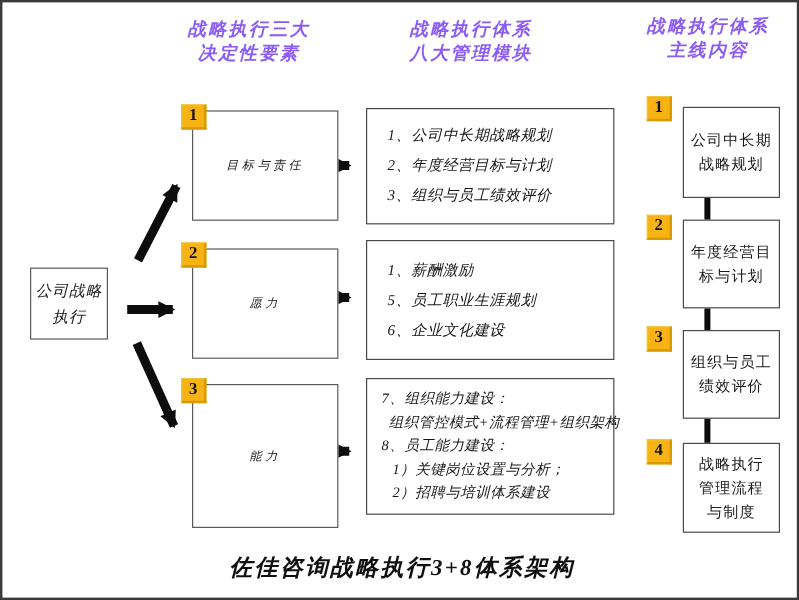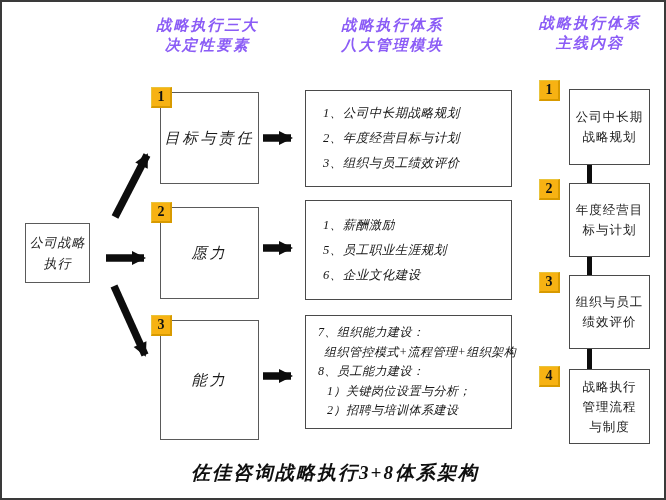--- a/index.html
+++ b/index.html
@@ -25,22 +25,22 @@
   .hdr-modules  { left: 318px; top: 13px; width: 145px; }
   .hdr-mainline { left: 523px; top: 11px; width: 130px; }
   .box {
     position: absolute; z-index: 2; background: #fff;
     border: 1px solid #5a5a5a;
     display: flex; flex-direction: column; align-items: center; justify-content: center;
     color: #1a1a1a;
   }
   .src-box { left: 23px; top: 221px; width: 65px; height: 60px;
     font-size: 13px; line-height: 21px; font-style: italic; letter-spacing: 1px; }
-  .factor-box { left: 158px; width: 99px;
-    font-size: 15px; font-style: italic; letter-spacing: 3px; }
+  .factor-box { left: 158px; width: 122px;
+    font-size: 10px; font-style: italic; letter-spacing: 3px; }
   .fb-1 { top: 90px;  height: 92px; }
   .fb-2 { top: 205px; height: 92px; }
   .fb-3 { top: 318px; height: 120px; }
   .module-box { left: 303px; width: 207px; align-items: flex-start;
     border-color: #4a4a4a; padding-left: 17px; }
   .mb-1 { top: 88px;  height: 97px;  }
   .mb-2 { top: 198px; height: 100px; }
   .mb-3 { top: 313px; height: 114px; padding-left: 12px; }
   .module-box .item {
     font-size: 12.5px; font-style: italic; letter-spacing: 0.5px;

